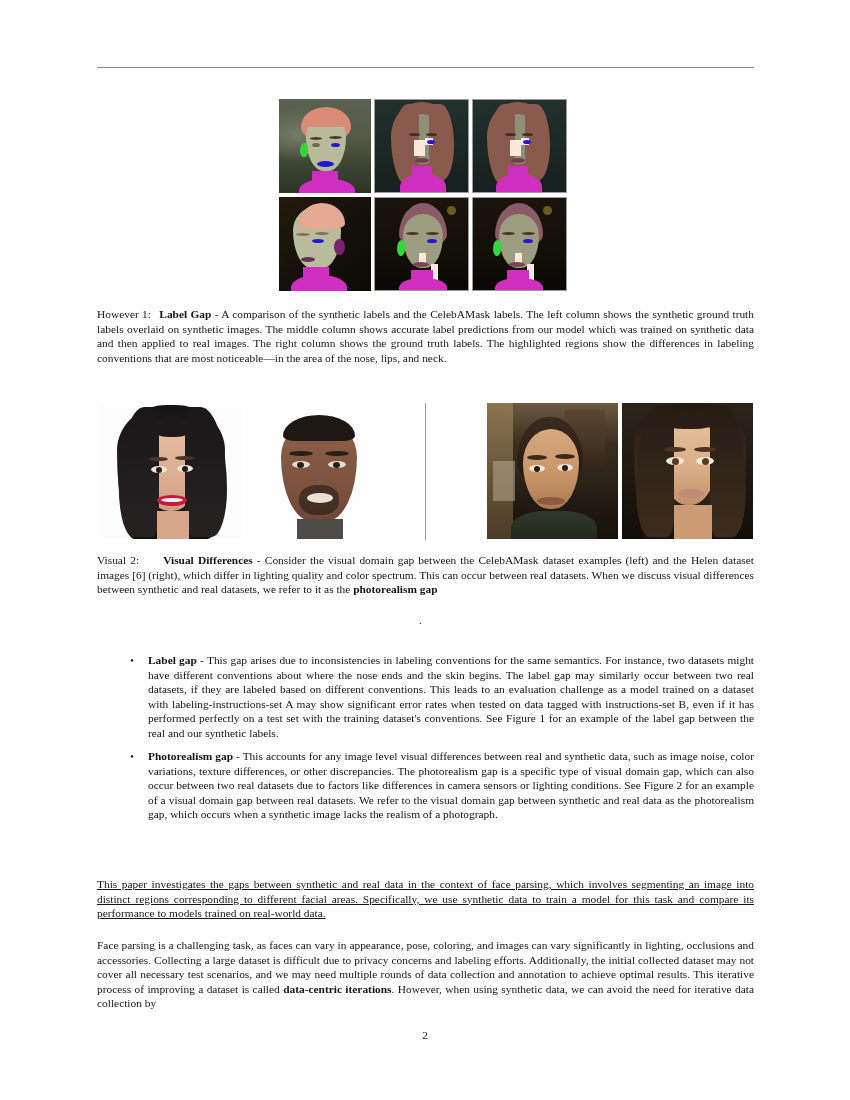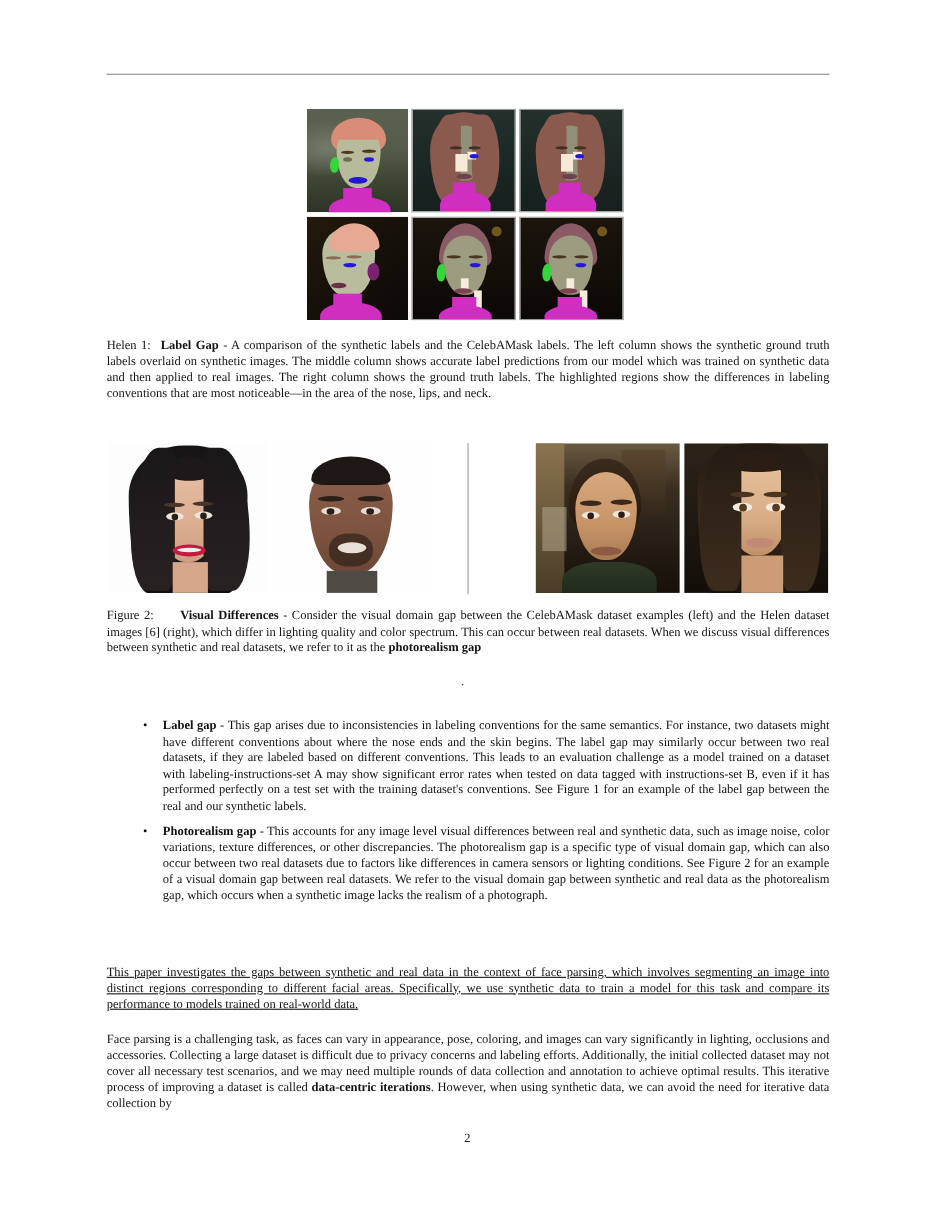--- a/index.html
+++ b/index.html
@@ -317,21 +317,21 @@
         <div class="lips" style="left:36px;top:64px;width:16px;height:5px;background:#7d4352;"></div>
         <div class="hl" style="left:54px;top:66px;width:7px;height:16px;"></div>
         <div class="neck" style="left:34px;top:72px;width:22px;height:10px;"></div>
         <div class="shoulder" style="left:22px;top:80px;width:48px;height:14px;"></div>
       </div>
     </div>
   </div>
 
   <div class="col" style="top:307px;">
     <p>
-      <span>Helen 1:</span>
+      <span>However 1:</span>
       <b style="margin-left:5px;">Label Gap</b><span> - A comparison of the synthetic labels and the CelebAMask labels. The left column shows the synthetic ground truth labels overlaid on synthetic images. The middle column shows accurate label predictions from our model which was trained on synthetic data and then applied to real images. The right column shows the ground truth labels. The highlighted regions show the differences in labeling conventions that are most noticeable—in the area of the nose, lips, and neck.</span>
     </p>
   </div>
 
   <div class="fig2-left">
 
     <div class="ph">
       <div class="bg" style="background:#fdfdfd;"></div>
       <div class="p-hair" style="left:18px;top:2px;width:108px;height:134px;background:linear-gradient(#171416,#241f21 60%,#120f10);border-radius:46% 46% 16% 16%/34% 34% 66% 66%;"></div>
       <div class="p-face" style="left:44px;top:26px;width:56px;height:82px;background:linear-gradient(#e2b69c,#d8a98d 60%,#c99madd);"></div>
@@ -400,21 +400,21 @@
       <div class="p-eye" style="left:74px;top:54px;width:18px;height:8px;background:#f2e9dd;"></div>
       <div class="p-pupil" style="left:50px;top:55px;width:7px;height:7px;background:#5a3a1e;"></div>
       <div class="p-pupil" style="left:80px;top:55px;width:7px;height:7px;background:#5a3a1e;"></div>
       <div class="p-lip" style="left:56px;top:86px;width:26px;height:9px;background:#c08a74;"></div>
       <div class="p-neck" style="left:52px;top:102px;width:38px;height:34px;background:#cc9c76;"></div>
     </div>
   </div>
 
   <div class="col" style="top:553px;">
     <p>
-      <span>Figure 2:</span>
+      <span>Visual 2:</span>
       <b style="margin-left:20px;">Visual Differences</b><span> - Consider the visual domain gap between the CelebAMask dataset examples (left) and the Helen dataset images [6] (right), which differ in lighting quality and color spectrum. This can occur between real datasets. When we discuss visual differences between synthetic and real datasets, we refer to it as the </span><b>photorealism gap</b>
     </p>
   </div>
 
   <div class="stray-dot">.</div>
 
   <div class="bullets" style="top:653px;">
 
     <div class="bullet">
       <span class="dot">•</span>

